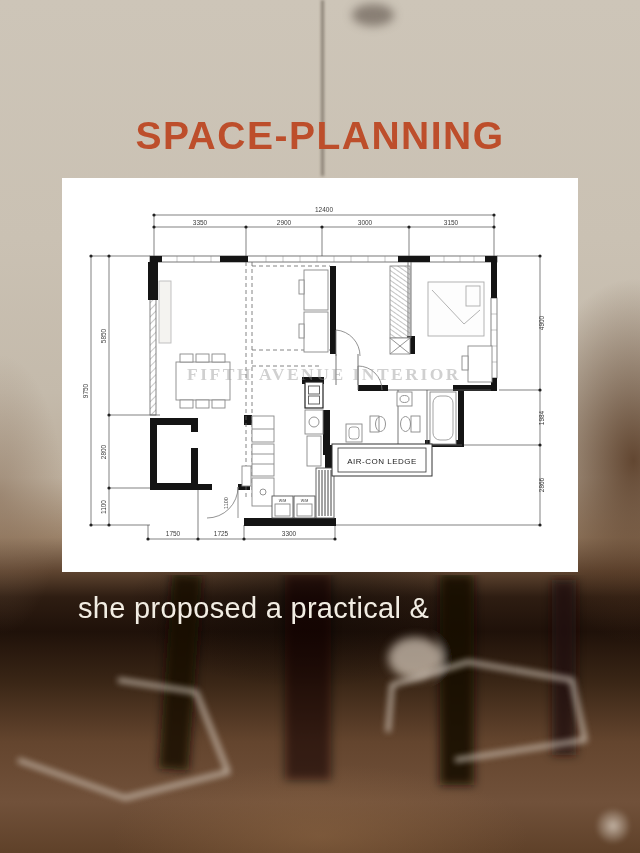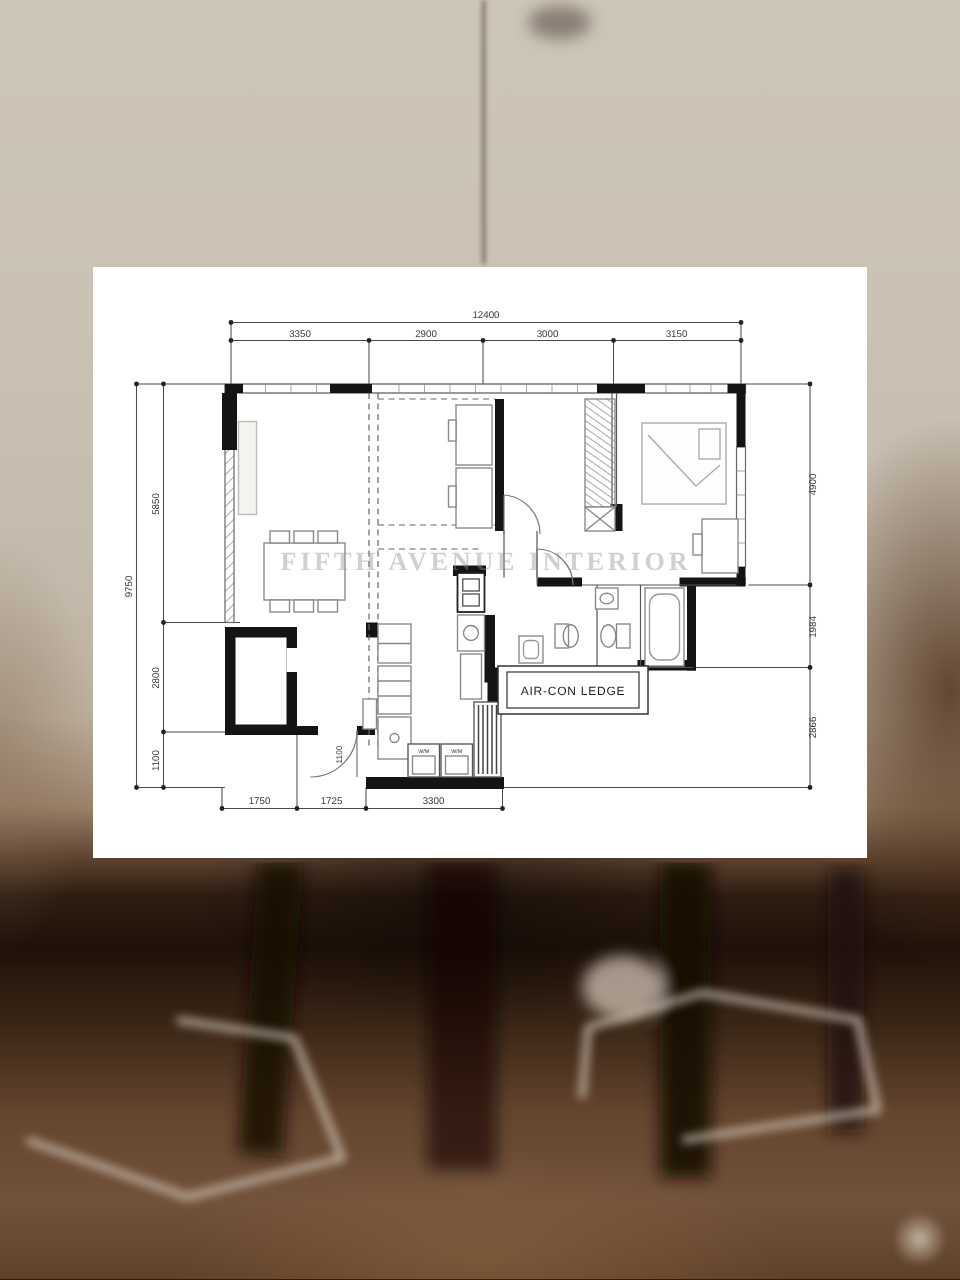--- a/index.html
+++ b/index.html
@@ -68,20 +68,21 @@
       <rect x="440" y="0" width="34" height="210" fill="rgba(22,12,6,0.9)"></rect>
       <rect x="552" y="5" width="24" height="175" fill="rgba(34,19,10,0.8)"></rect>
       <ellipse cx="415" cy="83" rx="27" ry="21" fill="rgba(233,221,206,0.65)"></ellipse>
     </g>
     <g filter="url(#b3)" stroke="#d9cfc2" stroke-width="5" fill="none" opacity="0.72" stroke-linejoin="round">
       <path d="M 18,185 L 125,223 L 228,197 L 196,117 L 118,105"></path>
       <path d="M 455,185 L 585,165 L 572,105 L 468,87 L 392,110 L 388,157"></path>
     </g>
   </svg>
 
+  <div class="title">SPACE-PLANNING</div>
 
   <div class="card">
     <svg width="516" height="394" viewBox="0 0 516 394">
       <defs>
         <pattern id="hA" patternUnits="userSpaceOnUse" width="5" height="5" patternTransform="rotate(45)">
           <line x1="0" y1="0" x2="0" y2="5" stroke="#9a9a9a" stroke-width="1.1"></line>
         </pattern>
         <pattern id="hB" patternUnits="userSpaceOnUse" width="4" height="4" patternTransform="rotate(-55)">
           <line x1="0" y1="0" x2="0" y2="4" stroke="#888" stroke-width="1"></line>
         </pattern>
@@ -339,16 +340,17 @@
         <rect x="270" y="266" width="100" height="32" fill="#fff" stroke="#333" stroke-width="1"></rect>
         <rect x="276" y="270" width="88" height="24" fill="none" stroke="#333" stroke-width="0.8"></rect>
         <text x="320" y="285.5" font-size="8" text-anchor="middle" fill="#222" letter-spacing="0.5">AIR-CON LEDGE</text>
       </g>
 
       <text class="wmark" x="262" y="202" font-size="17.5" font-weight="bold" text-anchor="middle" fill="#8f8f8f" fill-opacity="0.42" letter-spacing="2.5">FIFTH AVENUE INTERIOR</text>
     </svg>
   </div>
 
   <div class="caption">
+    <div>she proposed a practical &amp;</div>
   </div>
 
   <div class="bg-logo"></div>
 </div>
 
 </body></html>

